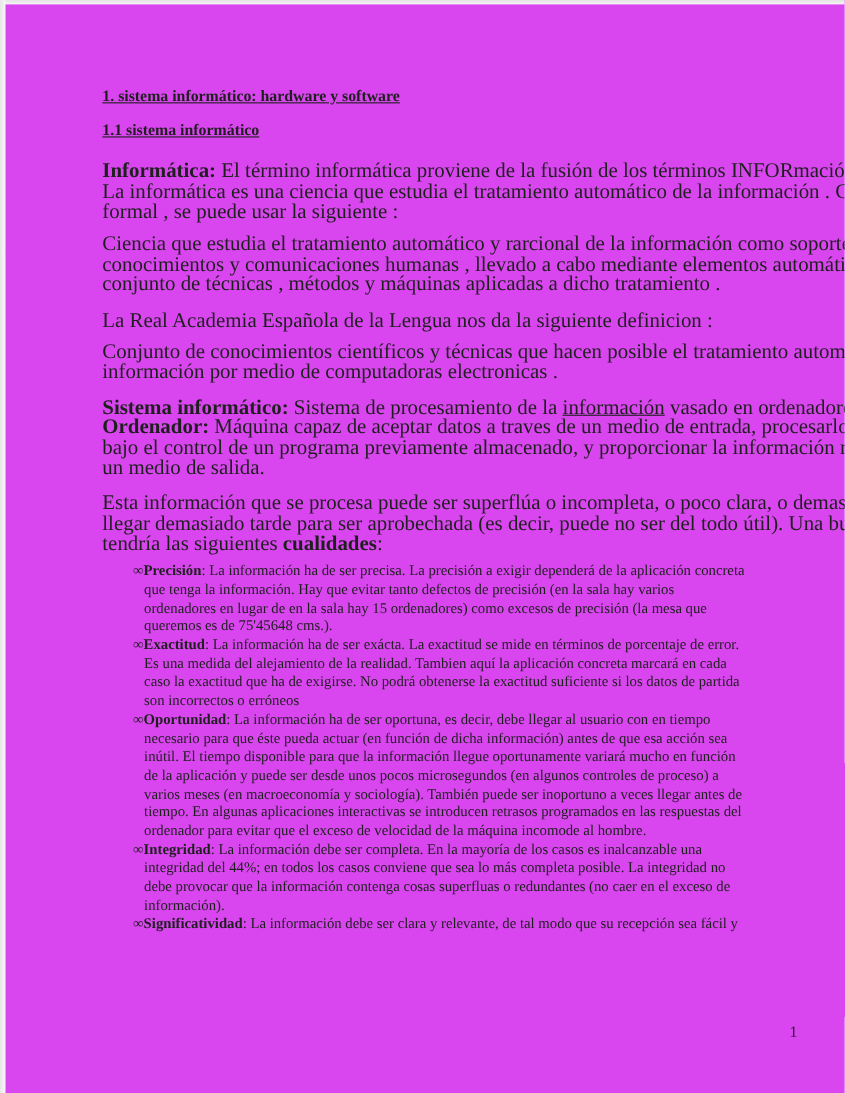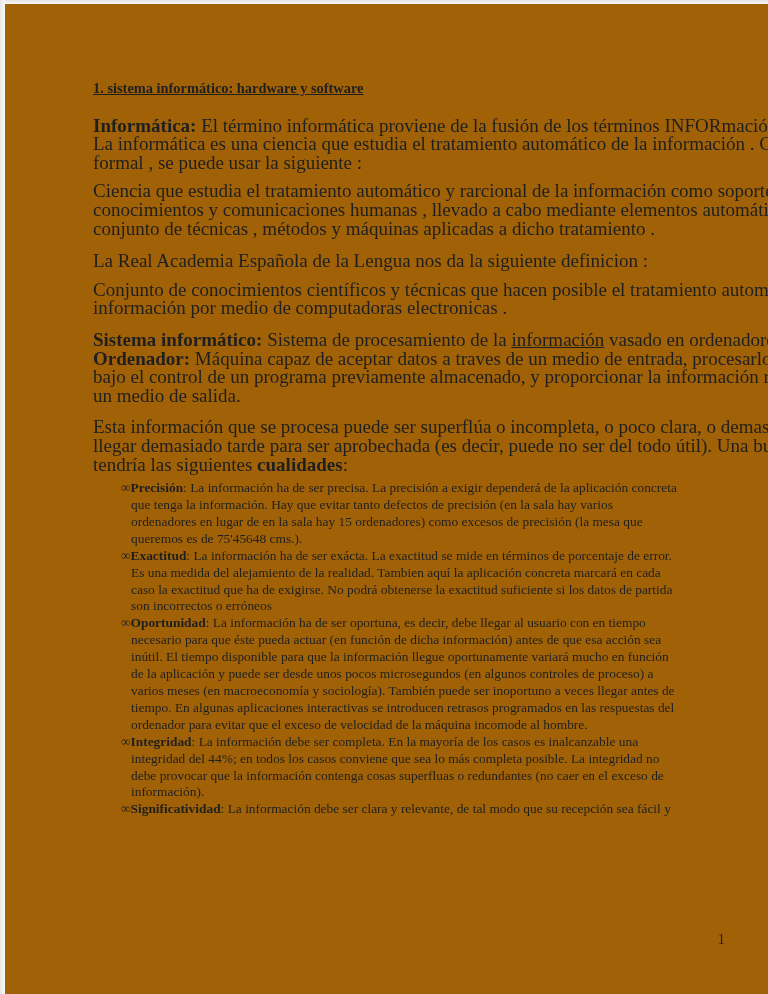--- a/index.html
+++ b/index.html
@@ -1,20 +1,20 @@
 <!DOCTYPE html>
 <html lang="es"><head>
 <meta charset="utf-8">
 <style>
   html, body { margin: 0; padding: 0; background: #ffffff; }
   .page {
     position: relative;
     width: 768px;
     height: 994px;
-    background: #a16207;
+    background: #d946ef;
     overflow: hidden;
     font-family: "Liberation Serif", "DejaVu Serif", serif;
     color: #1f1f1f;
   }
   .scan-edge-top {
     position: absolute; top: 0; left: 0; width: 768px; height: 4px;
     background: linear-gradient(#e3e3e3, #f6f6f6);
   }
   .scan-edge-left {
     position: absolute; top: 0; left: 0; width: 5px; height: 994px;
@@ -77,20 +77,21 @@
 <body>
 
 <div class="page">
   <div class="scan-edge-top"></div>
   <div class="scan-edge-left"></div>
 
   <div class="content">
 
     <p class="heading">1. sistema informático: hardware y software</p>
 
+    <p class="heading sub">1.1 sistema informático</p>
 
     <p class="para mt19"><span class="lead">Informática:</span><span> El término informática proviene de la fusión de los términos INFORmación y autoMATICA .
 La informática es una ciencia que estudia el tratamiento automático de la información . Como definición
 formal , se puede usar la siguiente :</span></p>
 
     <p class="para mt10">Ciencia que estudia el tratamiento automático y rarcional de la información como soporte de los
 conocimientos y comunicaciones humanas , llevado a cabo mediante elementos automáticos , así como el
 conjunto de técnicas , métodos y máquinas aplicadas a dicho tratamiento .</p>
 
     <p class="para mt14">La Real Academia Española de la Lengua nos da la siguiente definicion :</p>

